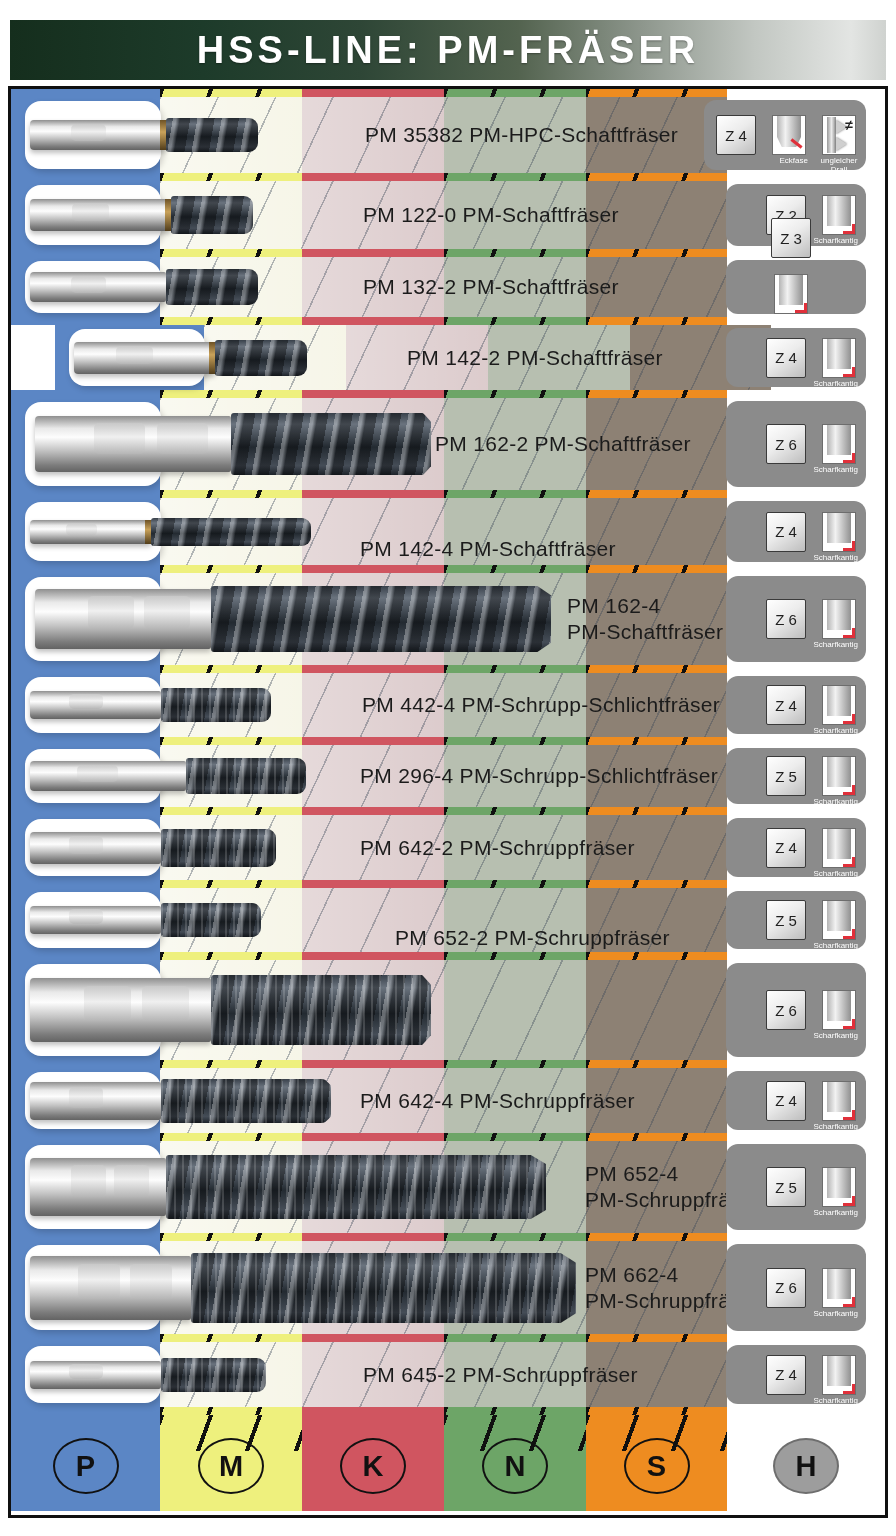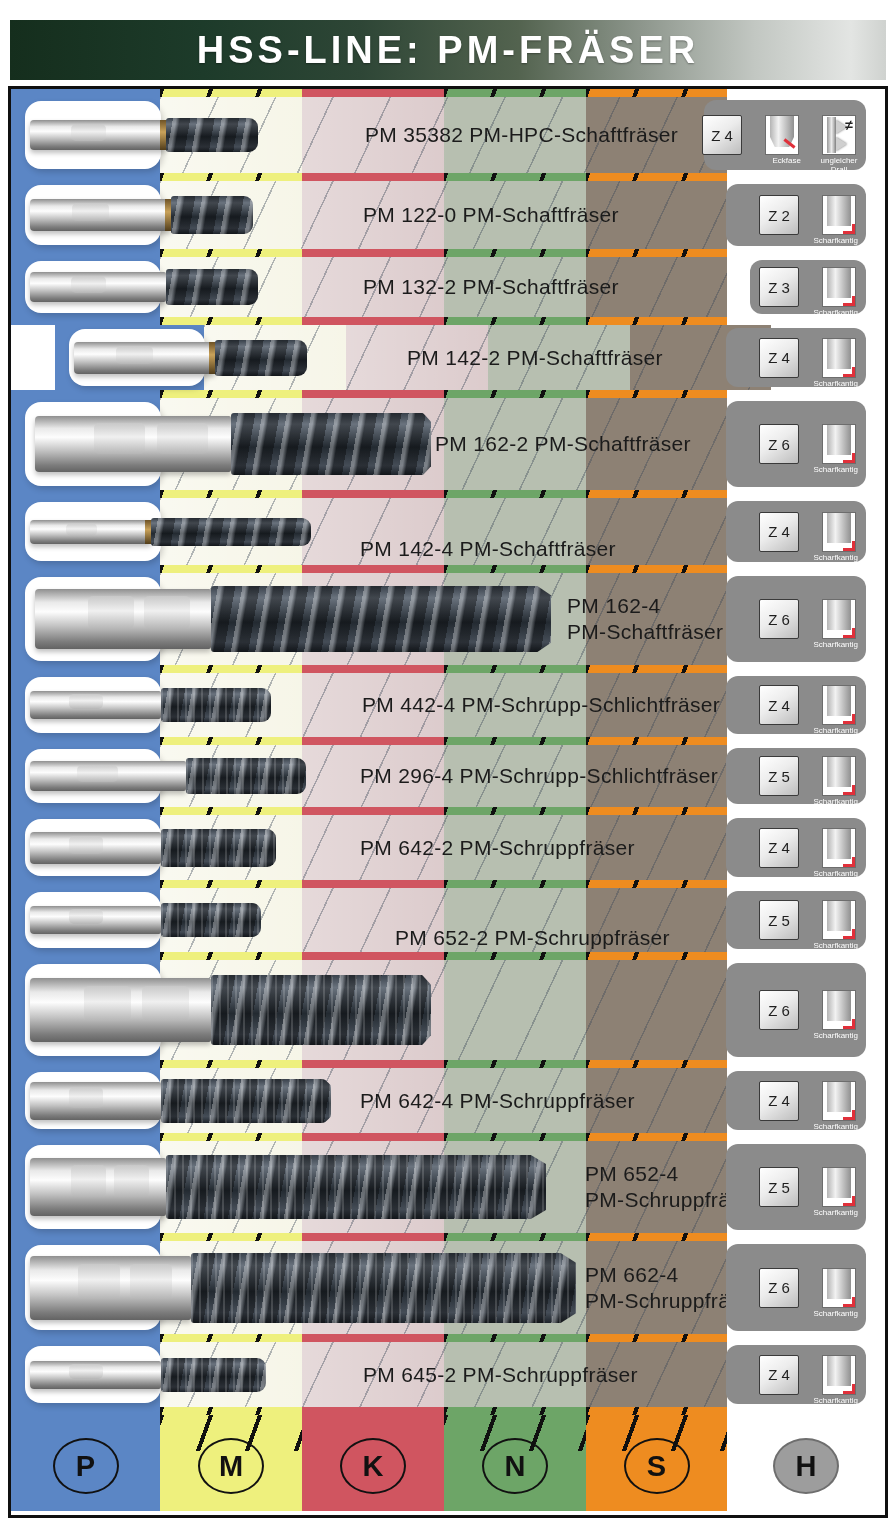--- a/index.html
+++ b/index.html
@@ -45,21 +45,21 @@
       repeating-linear-gradient(100deg,rgba(255,255,255,0) 0 7px,rgba(255,255,255,.30) 7px 10px,rgba(0,0,0,.38) 14px 24px),
       linear-gradient(180deg,#39414b,#6a737e 18%,#232a31 55%,#454d57 85%,#1d232a);}
   .rough-f{background:
       repeating-linear-gradient(90deg,rgba(255,255,255,.16) 0 2px,transparent 2px 8px),
       repeating-linear-gradient(100deg,rgba(255,255,255,0) 0 7px,rgba(255,255,255,.30) 7px 10px,rgba(0,0,0,.38) 14px 24px),
       linear-gradient(180deg,#39414b,#6a737e 18%,#232a31 55%,#454d57 85%,#1d232a);}
 
   .label{position:absolute;color:#1b1b1b;font-size:21px;line-height:26px;letter-spacing:.3px;white-space:nowrap;}
 
   .band{position:absolute;top:3px;bottom:3px;right:19px;background:#8b8b8b;border-radius:12px;
-    display:flex;align-items:center;justify-content:flex-end;gap:23px;padding-right:10px;box-sizing:border-box;}
+    display:flex;align-items:center;justify-content:flex-end;gap:16px;padding-right:10px;box-sizing:border-box;}
   .zbadge{width:40px;height:40px;flex:0 0 auto;border:1.5px solid #3a3a3a;border-radius:2px;box-sizing:border-box;
     background:linear-gradient(145deg,#ffffff,#ececec 45%,#bdbdbd);
     display:flex;align-items:center;justify-content:center;font-size:15px;color:#1f1f1f;}
   .icon-block{position:relative;width:34px;height:40px;flex:0 0 auto;}
   .icon-sq{position:absolute;inset:0;background:#fff;border:1px solid #6d6d6d;box-sizing:border-box;}
   .icon-cap{position:absolute;top:41px;right:-2px;color:#fff;font-size:8px;line-height:9px;white-space:nowrap;}
   .icon-cap.center{right:auto;left:50%;transform:translateX(-50%);text-align:center;white-space:normal;width:54px;}
 
   .shape-scharf{position:absolute;left:4px;right:4px;top:0;bottom:8px;
     background:linear-gradient(90deg,#b4b4b4,#f2f2f2 35%,#909090);}
@@ -198,21 +198,21 @@
         <div class="thinhatch"></div>
         <div class="photo-card"></div>
         <div class="cutter">
           <div class="shank" style="left: 19px; width: 136px; top: 15px; height: 30px;"></div>
           <div class="flat" style="left: 60px; width: 35px; top: 19px; height: 17px;"></div>
           <div class="flutes" style="left: 155px; width: 92px; top: 12px; height: 36px;"></div>
         </div>
         <div class="label" style="left: 352px; top: 17px;">
           <div>PM 132-2 PM-Schaftfräser</div>
         </div>
-        <div class="band" style="width: 116px;">
+        <div class="band" style="width: 140px; flex-direction: column;">
           <div class="zbadge">Z 3</div>
           <div class="icon-block">
             <div class="icon-sq">
               <div class="shape-scharf"></div>
               <div class="redcorner"></div>
             </div>
             <div class="icon-cap">Scharfkantig</div>
           </div>
         </div>
       </div>

